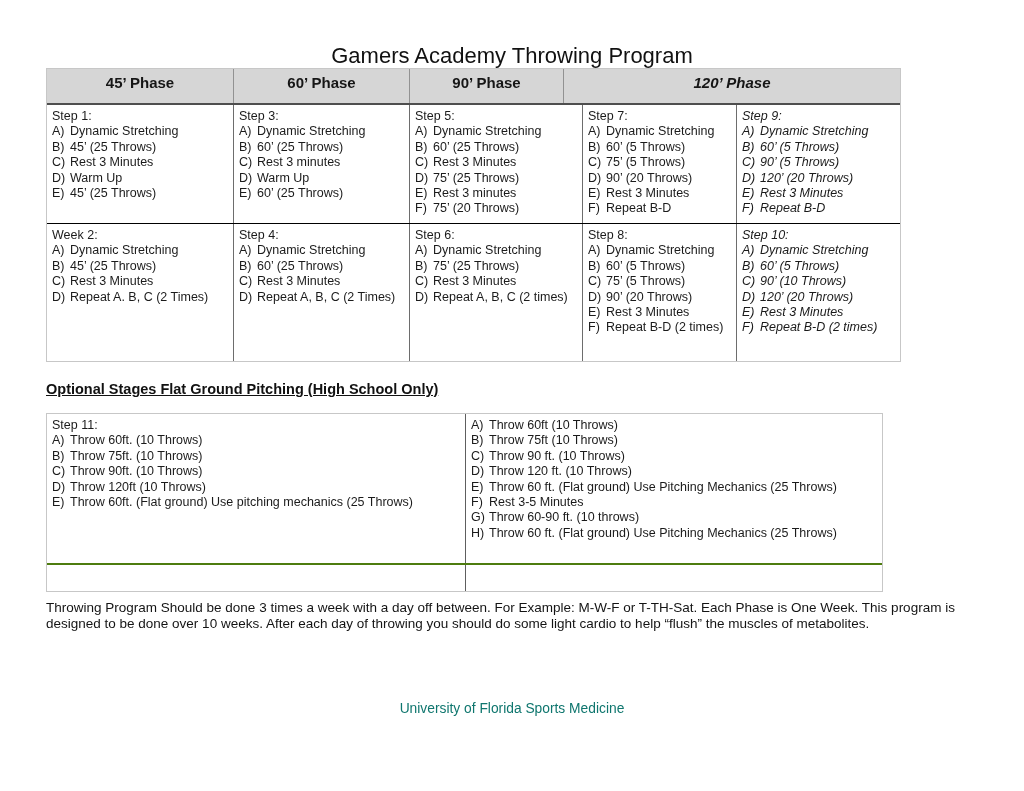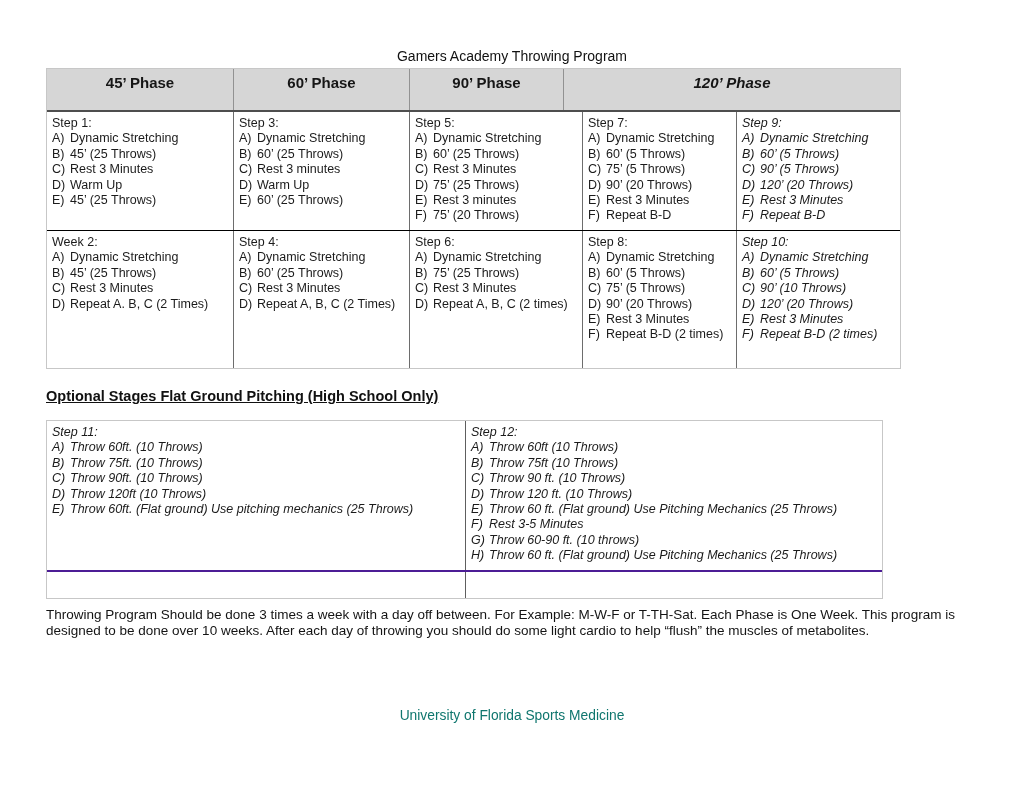--- a/index.html
+++ b/index.html
@@ -1,40 +1,40 @@
 <!DOCTYPE html>
 <html><head>
 <meta charset="utf-8">
 <style>
   html,body{margin:0;padding:0;background:#ffffff;}
   body{width:1024px;height:791px;font-family:"Liberation Sans","DejaVu Sans",sans-serif;color:#1b1b1b;}
   .page{position:relative;width:1024px;height:791px;overflow:hidden;background:#ffffff;}
 
-  .title{margin:46px 0 0 0;text-align:center;font-size:14px;font-weight:400;color:#111;line-height:20px;}
+  .title{margin:46px 0 0 0;text-align:center;font-size:22px;font-weight:400;color:#111;line-height:20px;}
 
   
   .ptable{margin:2px 0 0 46px;width:855px;border:1px solid #c7c7c7;box-sizing:border-box;}
   .phead{display:flex;background:#d6d6d6;border-bottom:2px solid #4e4e4e;}
-  .ph{box-sizing:border-box;padding:5px 2px 19px 2px;text-align:center;font-weight:700;font-size:15px;line-height:17px;border-right:1px solid #929292;color:#161616;}
+  .ph{box-sizing:border-box;padding:5px 2px 12px 2px;text-align:center;font-weight:700;font-size:15px;line-height:17px;border-right:1px solid #929292;color:#161616;}
   .prow{display:flex;}
   .row1{min-height:118px;border-bottom:1px solid #000000;}
   .row2{min-height:137px;}
   .cell{box-sizing:border-box;padding:4px 3px 4px 5px;border-right:1px solid #6d6d6d;font-size:12.5px;line-height:15.4px;}
   .ph:last-child,.cell:last-child{border-right:none;font-style:italic;}
   .c0{width:187px;}.c1{width:176px;}.c2{width:173px;}.c3{width:154px;}.c4{flex:1;}
   .step-label{white-space:nowrap;}
   .item{display:flex;}
   .lt{width:18px;flex:none;}
   .tx{flex:1;}
 
   
   .section-heading{margin:19px 6px 0 46px;font-size:14.5px;font-weight:700;text-decoration:underline;color:#111;}
   .otable{margin:16px 0 0 46px;width:837px;border:1px solid #c7c7c7;box-sizing:border-box;}
   .orow{display:flex;}
-  .ocontent{min-height:149px;border-bottom:2px solid #4c1d95;font-style:italic;}
+  .ocontent{min-height:149px;border-bottom:2px solid #4d7c0f;}
   .oempty{height:26px;}
   .ocell{box-sizing:border-box;padding:4px 6px 4px 5px;font-size:12.5px;line-height:15.4px;}
   .oleft{width:419px;border-right:1px solid #5e5e5e;flex:none;}
   .oright{flex:1;}
 
   .notes{margin:8px 0 0 46px;width:934px;font-size:13.5px;line-height:15.9px;color:#141414;}
   .footer{margin:69px 0 0 0;text-align:center;font-size:13.8px;color:#0f766e;}
 </style>
 </head>
 <body>
@@ -350,21 +350,20 @@
               <span class="lt">D)</span>
               <span class="tx">Throw 120ft (10 Throws)</span>
             </div>
             <div class="item">
               <span class="lt">E)</span>
               <span class="tx">Throw 60ft. (Flat ground) Use pitching mechanics (25 Throws)</span>
             </div>
           </div>
       </div>
       <div class="ocell oright">
-        <div class="step-label">Step 12:</div>
         <div>
 
         <div class="item">
               <span class="lt">A)</span>
               <span class="tx">Throw 60ft (10 Throws)</span>
             </div>
             <div class="item">
               <span class="lt">B)</span>
               <span class="tx">Throw 75ft (10 Throws)</span>
             </div>

